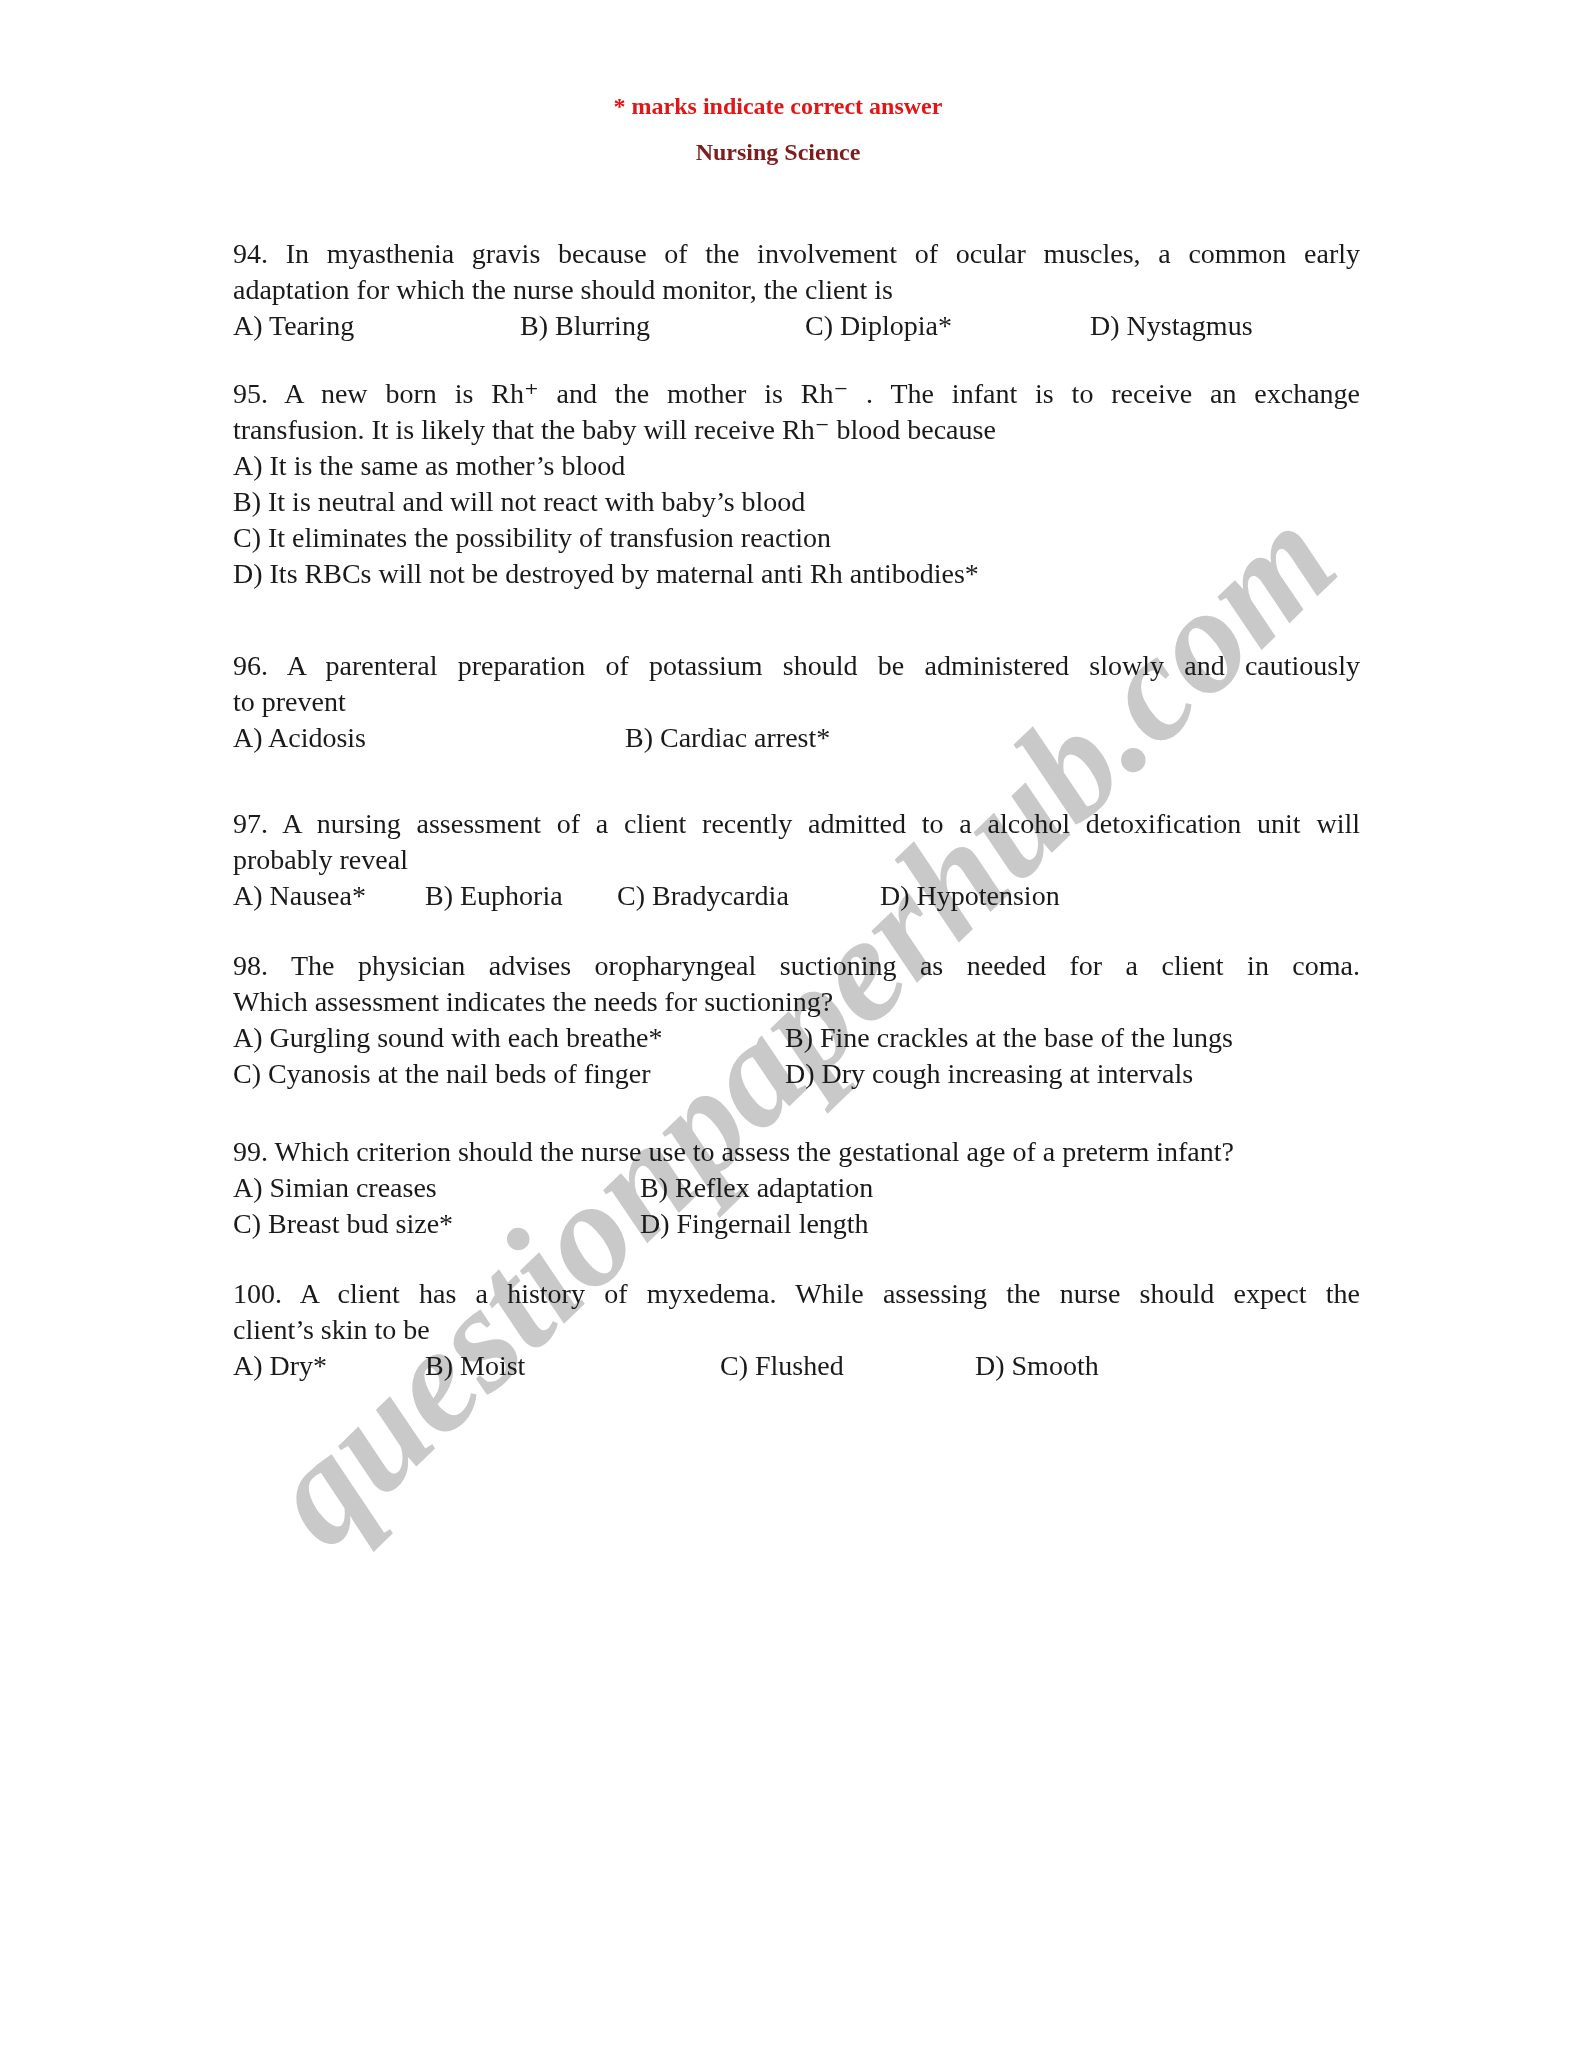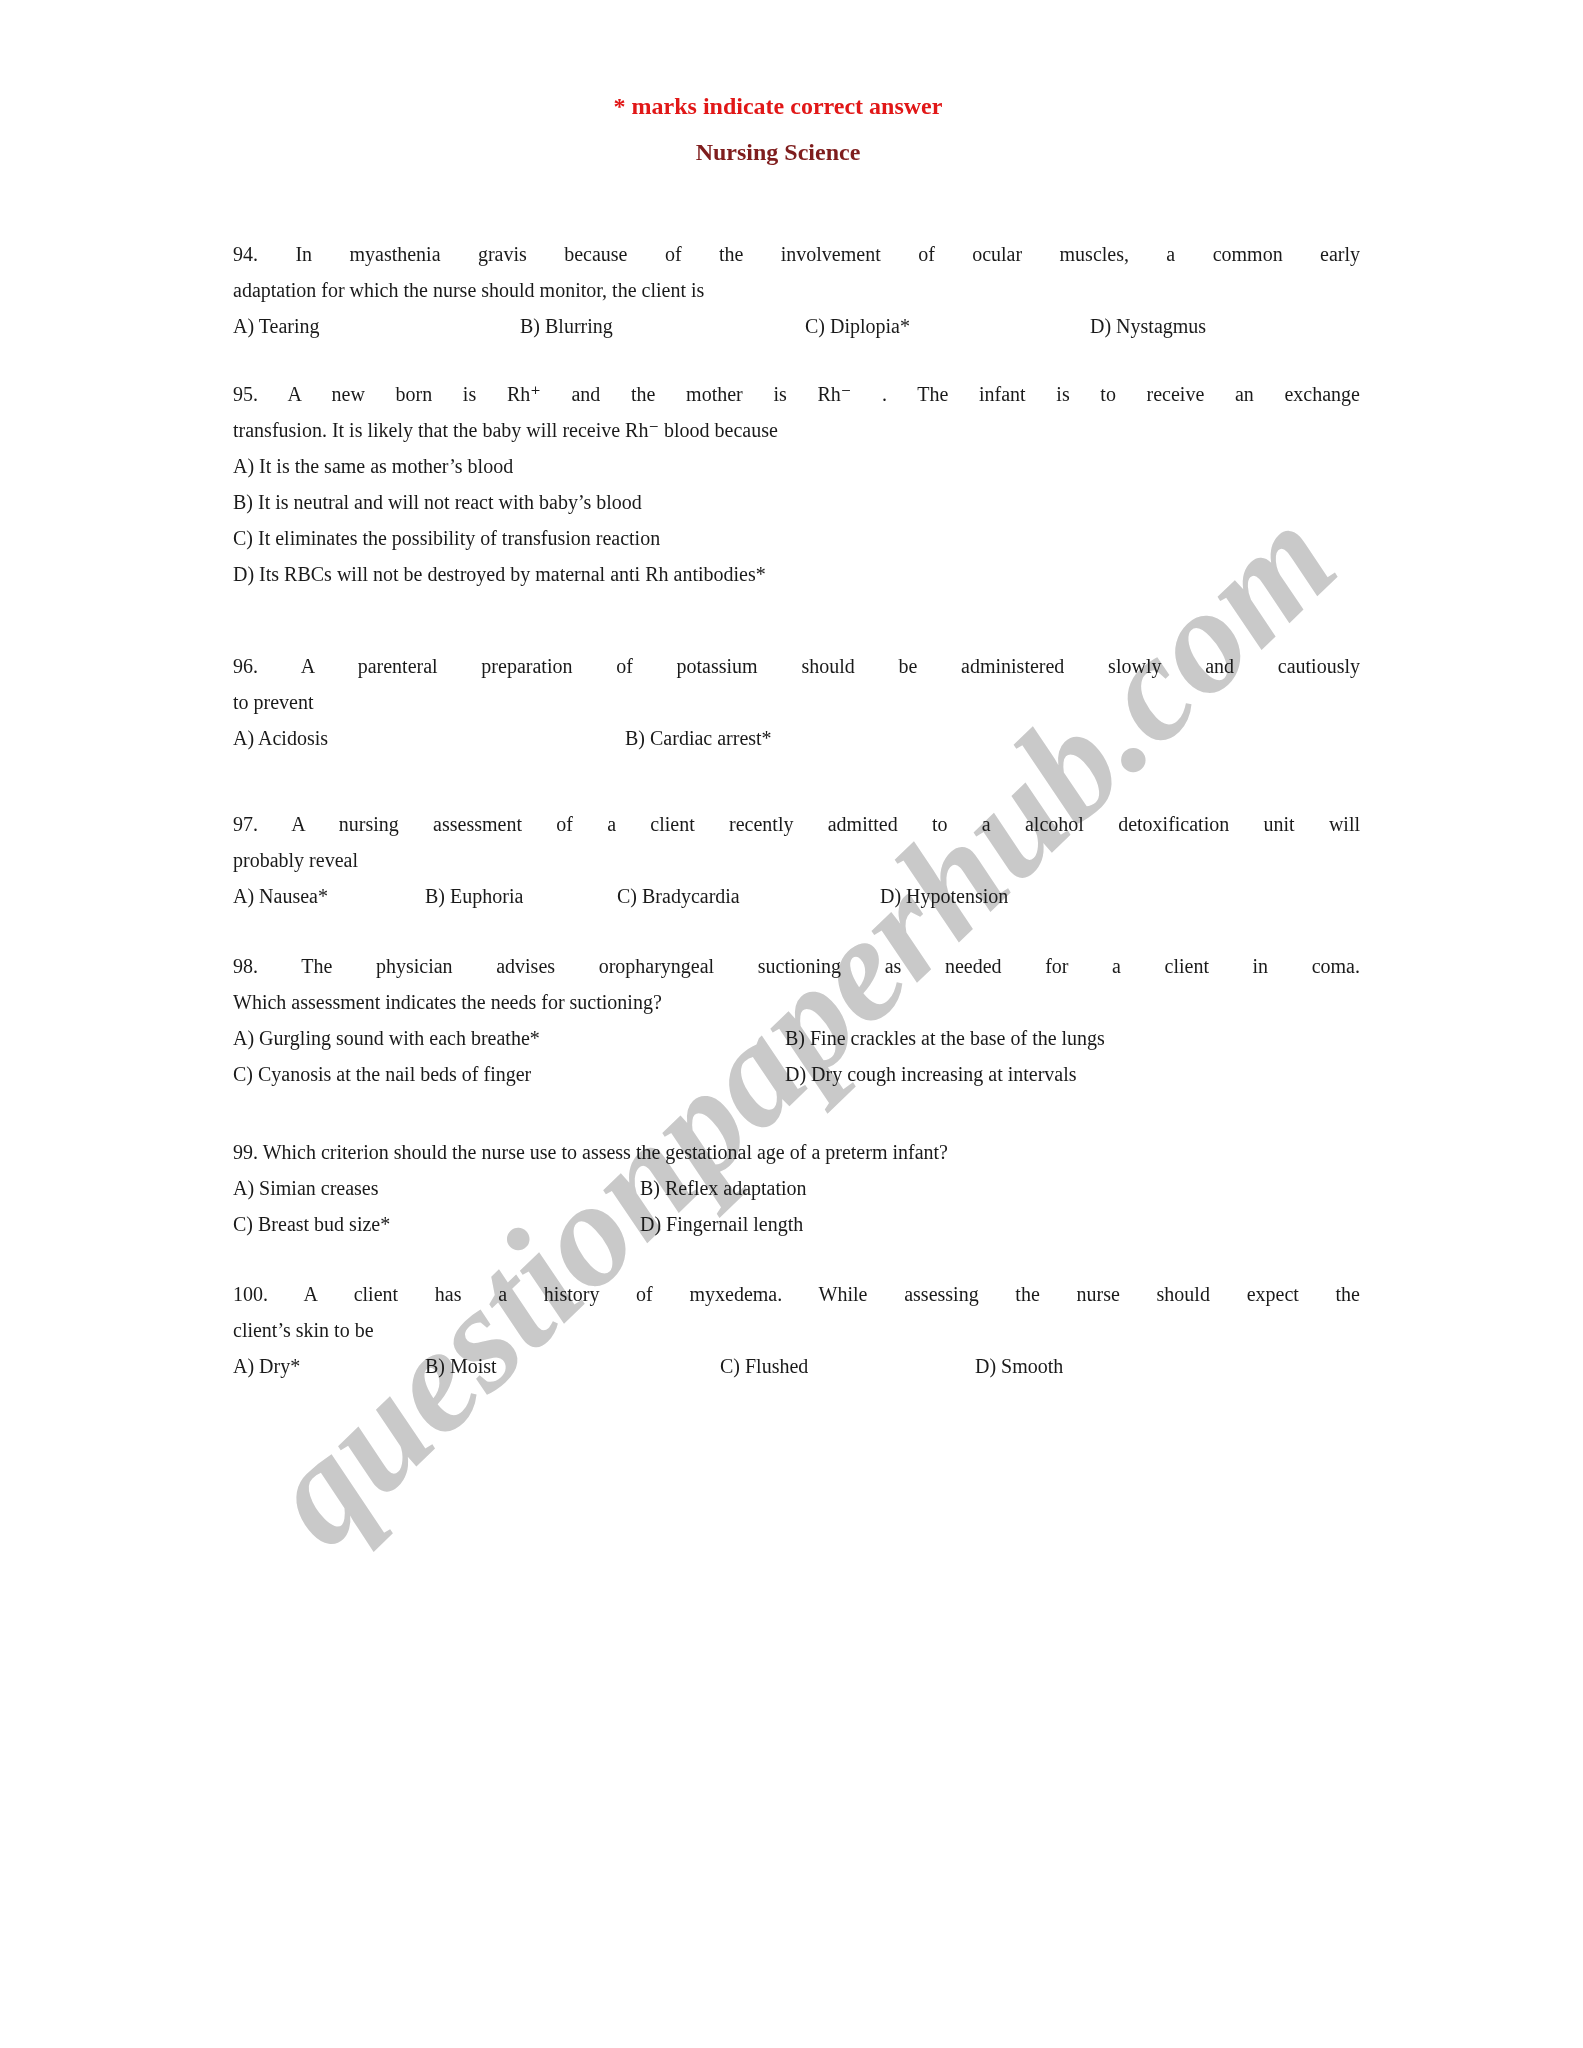--- a/index.html
+++ b/index.html
@@ -31,21 +31,21 @@
     font-weight:bold;
     font-size:24px;
     line-height:36px;
     white-space:nowrap;
   }
   .hdr-note{top:88px;color:#e11717;}
   .hdr-title{top:134px;color:#7f1d1d;}
   .q{
     position:absolute;
     left:233px;width:1127px;
-    font-size:20px;
+    font-size:28px;
     line-height:36px;
   }
   .ln{min-height:36px;}
   .just{text-align:justify;text-align-last:justify;}
   .optrow{position:relative;height:36px;}
   .opt{position:absolute;top:0;white-space:nowrap;}
 </style>
 </head>
 <body>
 

